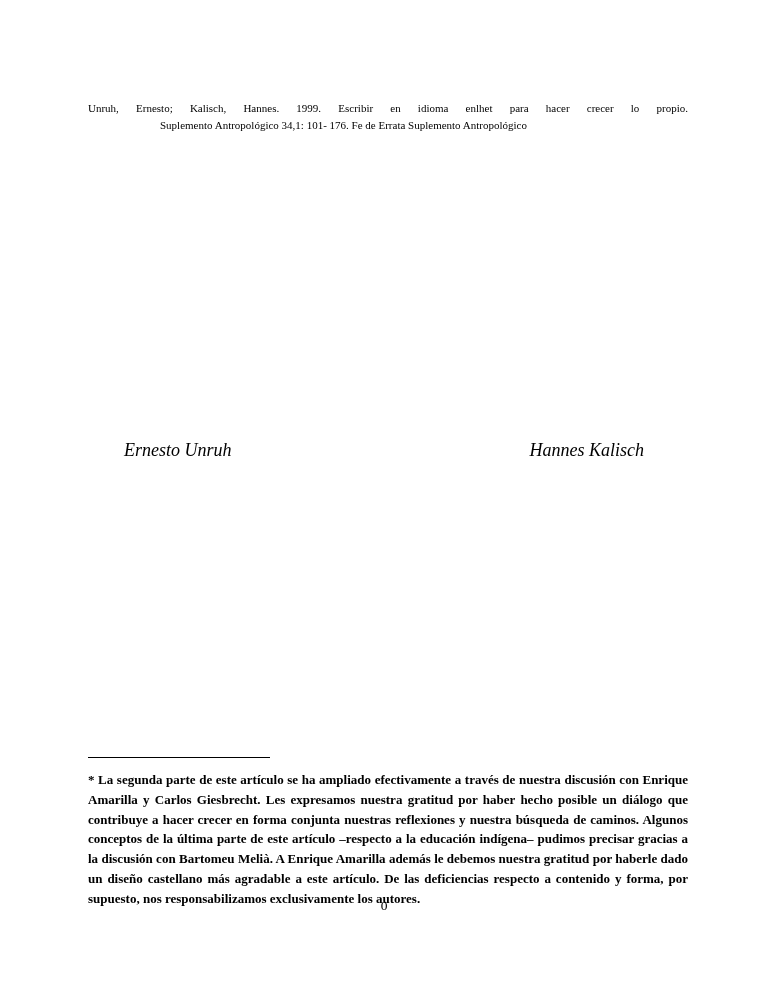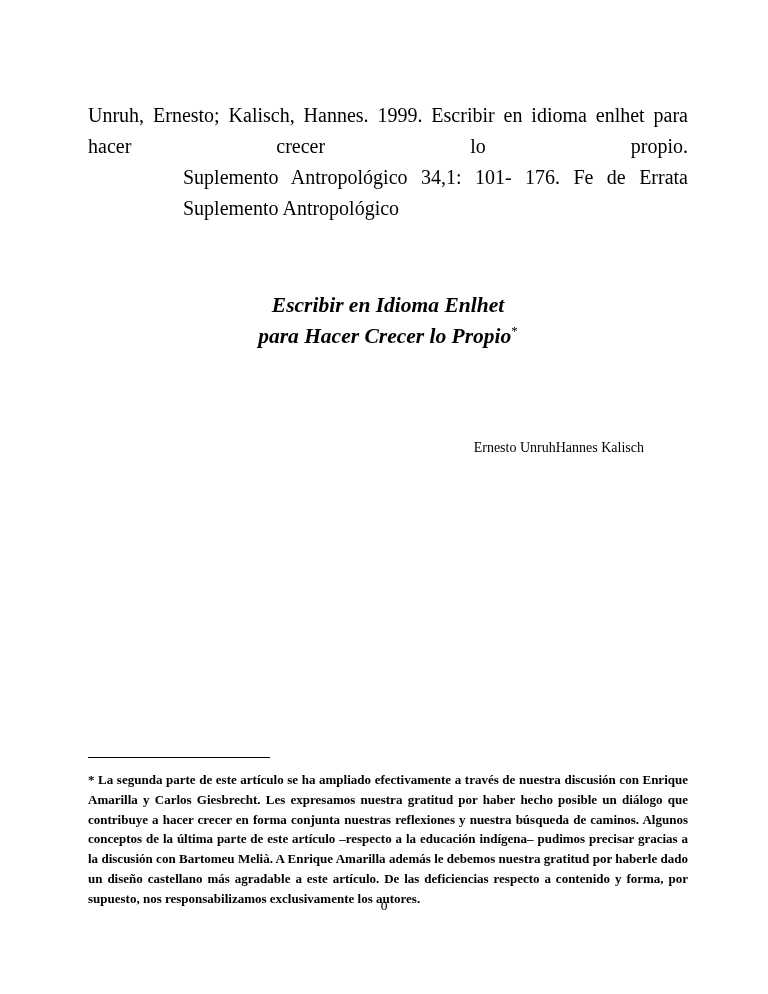--- a/index.html
+++ b/index.html
@@ -23,30 +23,30 @@
     box-sizing: border-box;
     padding: 0 88px;
   }
 
   
   .citation {
     position: absolute;
     left: 88px;
     top: 100px;
     width: 600px;
-    font-size: 20px;
+    font-size: 11px;
     line-height: 1.55;
     text-align: justify;
   }
   .citation .line1 {
     text-align: justify;
     text-align-last: justify;
   }
   .citation .indent {
-    margin-left: 95px;
+    margin-left: 72px;
     text-align: justify;
   }
   .citation .indent.last {
     text-align-last: left;
   }
 
   
   .title-block {
     position: absolute;
     left: 88px;
@@ -65,22 +65,23 @@
     vertical-align: super;
   }
 
   
   .authors {
     position: absolute;
     left: 88px;
     top: 440px;
     width: 600px;
     display: flex;
-    justify-content: flex-end;
-    font-size: 14px;
+    justify-content: space-between;
+    font-style: italic;
+    font-size: 18px;
   }
   .authors .author-left {
     margin-left: 36px;
   }
   .authors .author-right {
     margin-right: 44px;
   }
 
   
   .footnote-rule {
@@ -126,24 +127,20 @@
 </head>
 <body>
 
 <div class="page">
 
   <div class="citation">
     <div class="line1">Unruh, Ernesto; Kalisch, Hannes. 1999. Escribir en idioma enlhet para hacer crecer lo propio.</div>
     <div class="indent">Suplemento Antropológico 34,1: 101- 176. Fe de Errata Suplemento Antropológico</div>
   </div>
 
-  <div class="title-block">
-    <div>Escribir en Idioma Enlhet</div>
-    <div><span>para Hacer Crecer lo Propio</span><span class="star">*</span></div>
-  </div>
 
   <div class="authors">
     <div class="author-left">Ernesto Unruh</div>
     <div class="author-right">Hannes Kalisch</div>
   </div>
 
   <div class="footnote-rule"></div>
 
   <div class="footnote">
     <p class="last-line"><span class="fn-marker">*</span><span> La segunda parte de este artículo se ha ampliado efectivamente a través de nuestra discusión con Enrique Amarilla y Carlos Giesbrecht. Les expresamos nuestra gratitud por haber hecho posible un diálogo que contribuye a hacer crecer en forma conjunta nuestras reflexiones y nuestra búsqueda de caminos. Algunos conceptos de la última parte de este artículo –respecto a la educación indígena– pudimos precisar gracias a la discusión con Bartomeu Melià. A Enrique Amarilla además le debemos nuestra gratitud por haberle dado un diseño castellano más agradable a este artículo. De las deficiencias respecto a contenido y forma, por supuesto, nos responsabilizamos exclusivamente los autores.</span></p>

